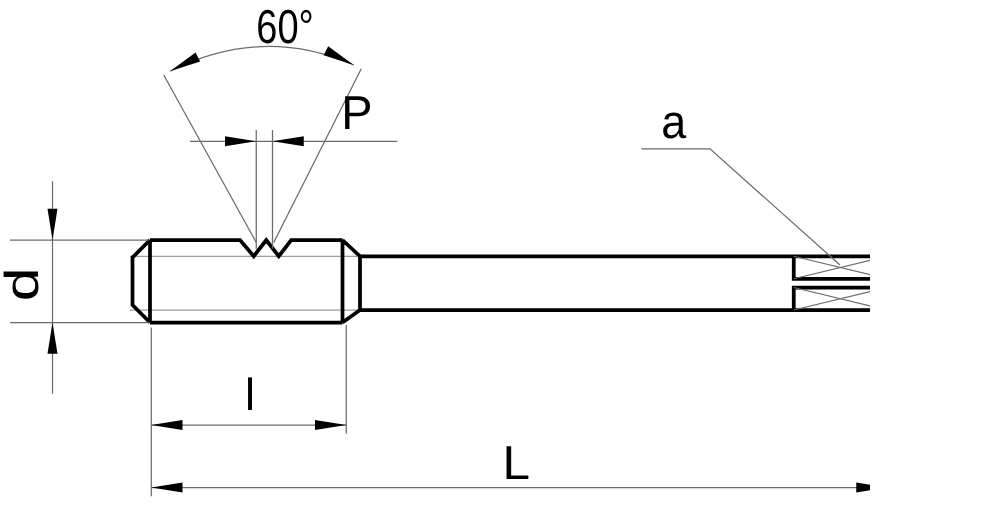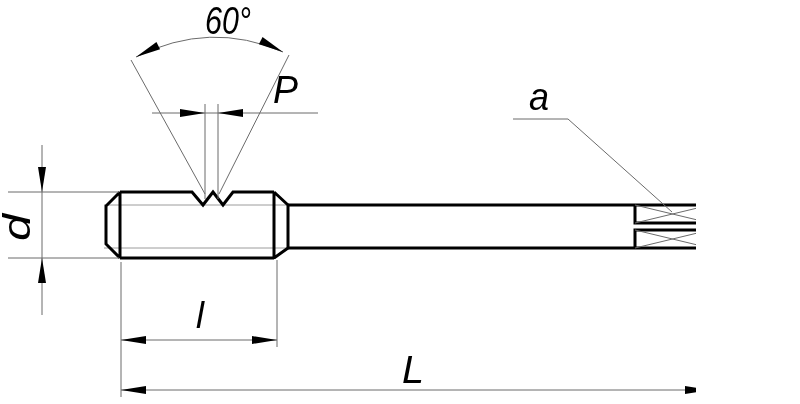--- a/index.html
+++ b/index.html
@@ -6,21 +6,20 @@
     margin: 0;
     padding: 0;
     background: #ffffff;
   }
   .canvas {
     position: relative;
     width: 696px;
     height: 404px;
     background: #ffffff;
     overflow: hidden;
-    font-style: italic;
   }
   svg {
     display: block;
     font-family: "Liberation Sans", "DejaVu Sans", sans-serif;
   }
   text {
     fill: #000000;
   }
   .thick {
     stroke: #000000;

